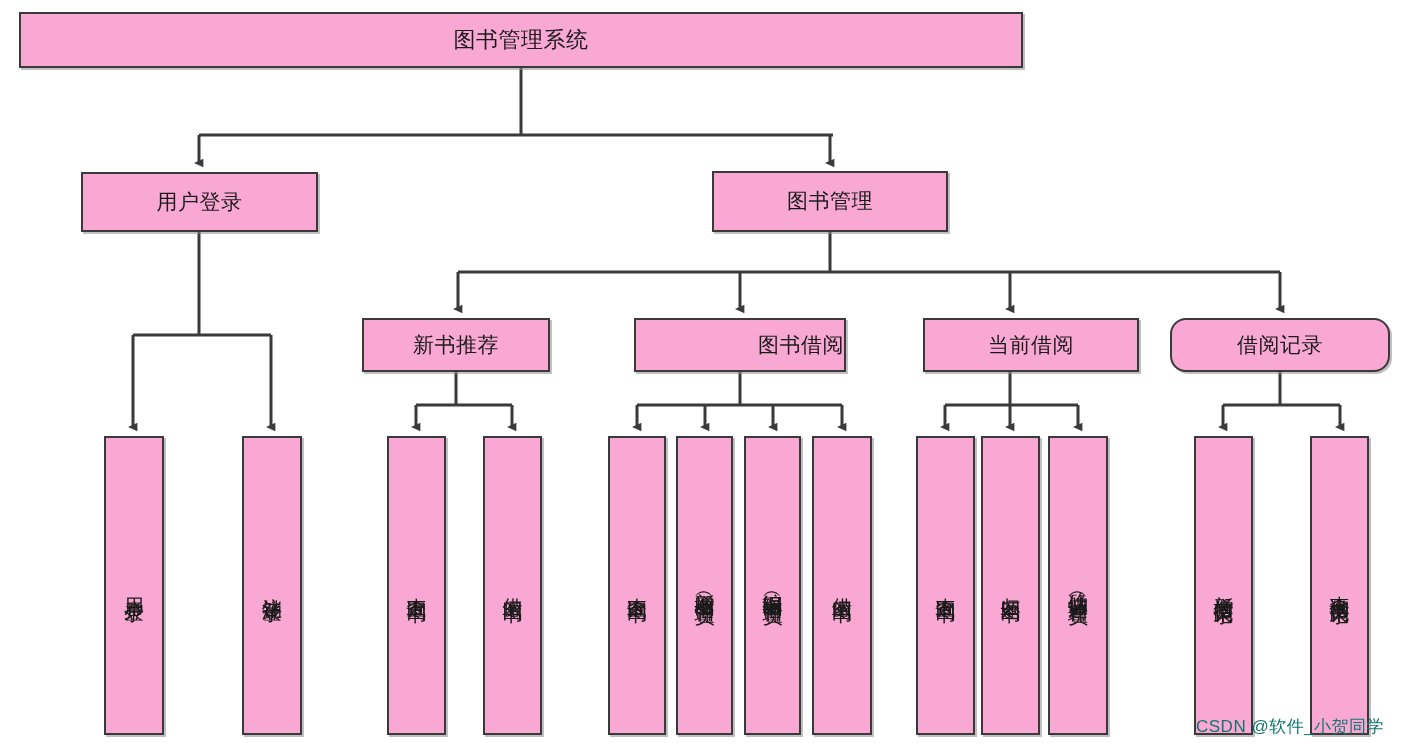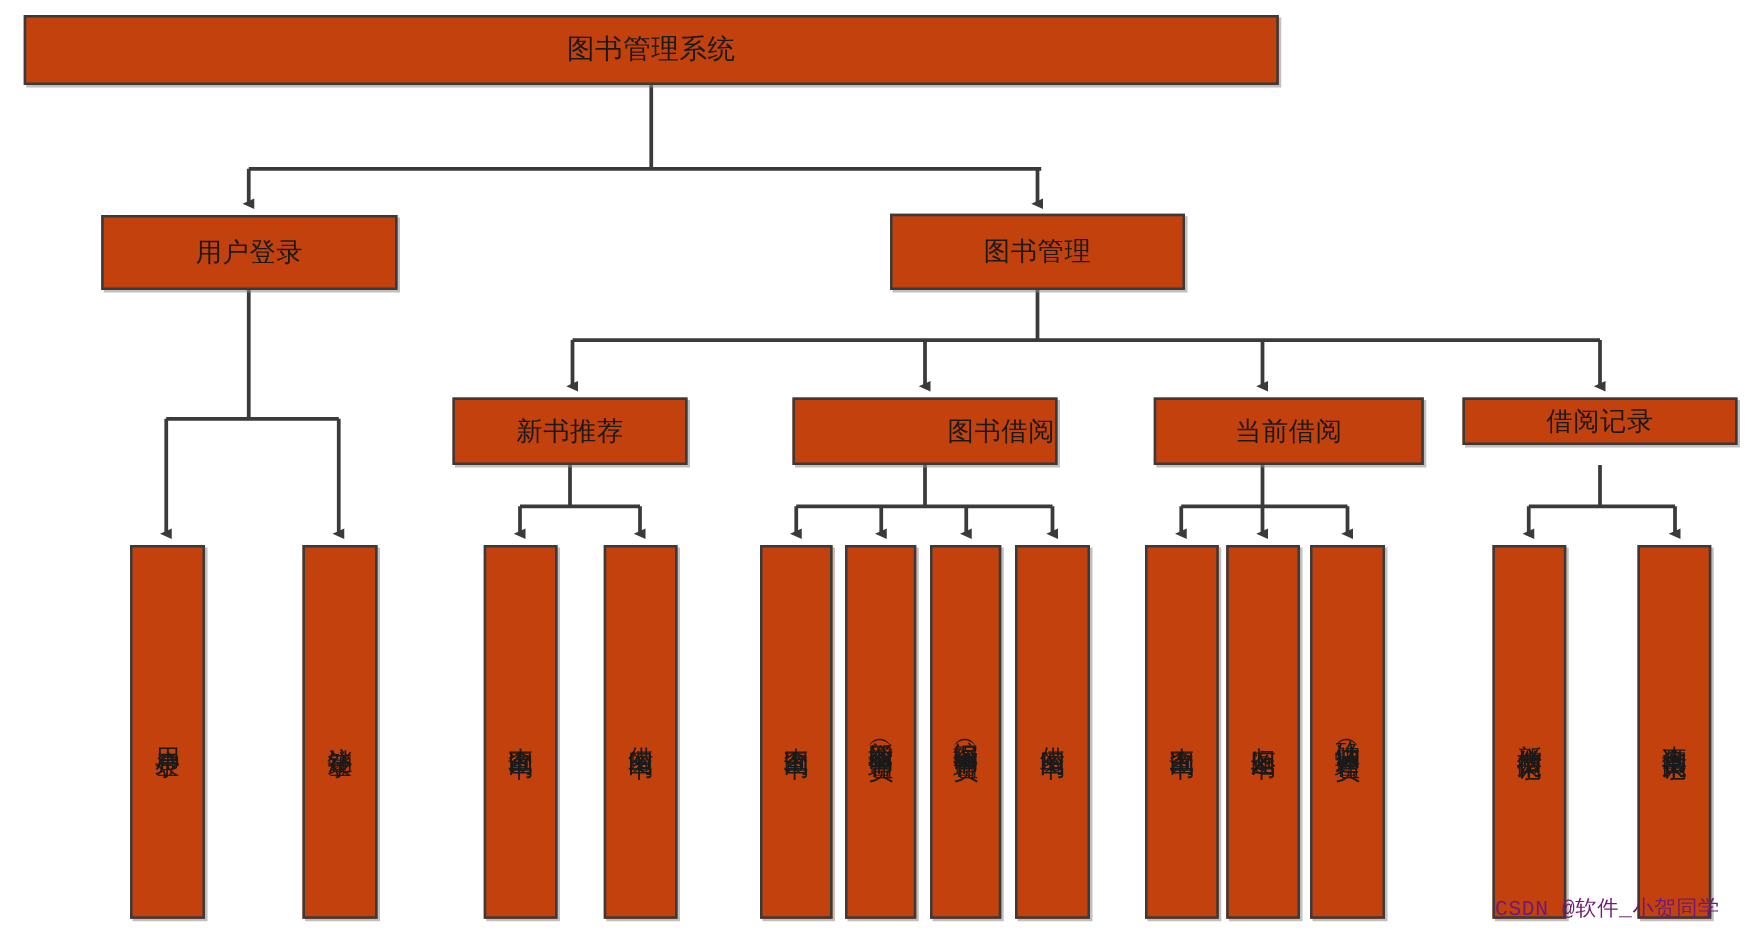--- a/index.html
+++ b/index.html
@@ -23,21 +23,21 @@
     left: 0;
     top: 0;
     width: 1405px;
     height: 747px;
     pointer-events: none;
   }
   .node {
     position: absolute;
     box-sizing: border-box;
     border: 2.5px solid #3a3a3a;
-    background: #c2410c;
+    background: #f9a8d4;
     box-shadow: 2px 2px 0 0 rgba(140,140,140,0.55);
     display: flex;
     align-items: center;
     justify-content: center;
     color: #1a1a1a;
   }
   .node .lbl {
     display: block;
     text-align: center;
     line-height: 1.18;
@@ -60,24 +60,24 @@
     writing-mode: vertical-rl;
     text-orientation: upright;
     font-size: 20px;
     line-height: 1.05;
     letter-spacing: 2px;
     max-height: 100%;
   }
   .watermark {
     position: absolute;
     font-size: 17px;
-    color: #701a75;
+    color: #0f766e;
     white-space: nowrap;
     letter-spacing: 0.5px;
-    font-family: Liberation Mono, monospace;
+    font-family: Liberation Sans, sans-serif;
   }
 </style>
 </head>
 <body>
 
 <div id="canvas">
 
   <svg id="edges" viewBox="0 0 1405 747" width="1405" height="747">
     <defs>
       <marker id="arrow" markerWidth="11" markerHeight="11" refX="5.2" refY="5" orient="auto" markerUnits="userSpaceOnUse">
@@ -141,21 +141,21 @@
 
   <div class="node horiz" style="left:362px; top:318px; width:188px; height:54px;">
     <span class="lbl">新书推荐</span>
   </div>
   <div class="node horiz" style="left:634px; top:318px; width:212px; height:54px;justify-content:flex-end;">
     <span class="lbl">图书借阅</span>
   </div>
   <div class="node horiz" style="left:902px; top:318px; width:216px; height:54px;margin-left:21px;">
     <span class="lbl">当前借阅</span>
   </div>
-  <div class="node horiz" style="left:1170px; top:318px; width:220px; height:38px;">
+  <div class="node horiz" style="left:1170px; top:318px; width:220px; height:54px;border-radius:16px;">
     <span class="lbl">借阅记录</span>
   </div>
 
   <div class="node vert" style="left:104px; top:436px; width:60px; height:299px;">
     <span class="lbl">用户登录</span>
   </div>
   <div class="node vert" style="left:242px; top:436px; width:60px; height:299px;">
     <span class="lbl">注销登录</span>
   </div>
   <div class="node vert" style="left:387px; top:436px; width:59px; height:299px;">

